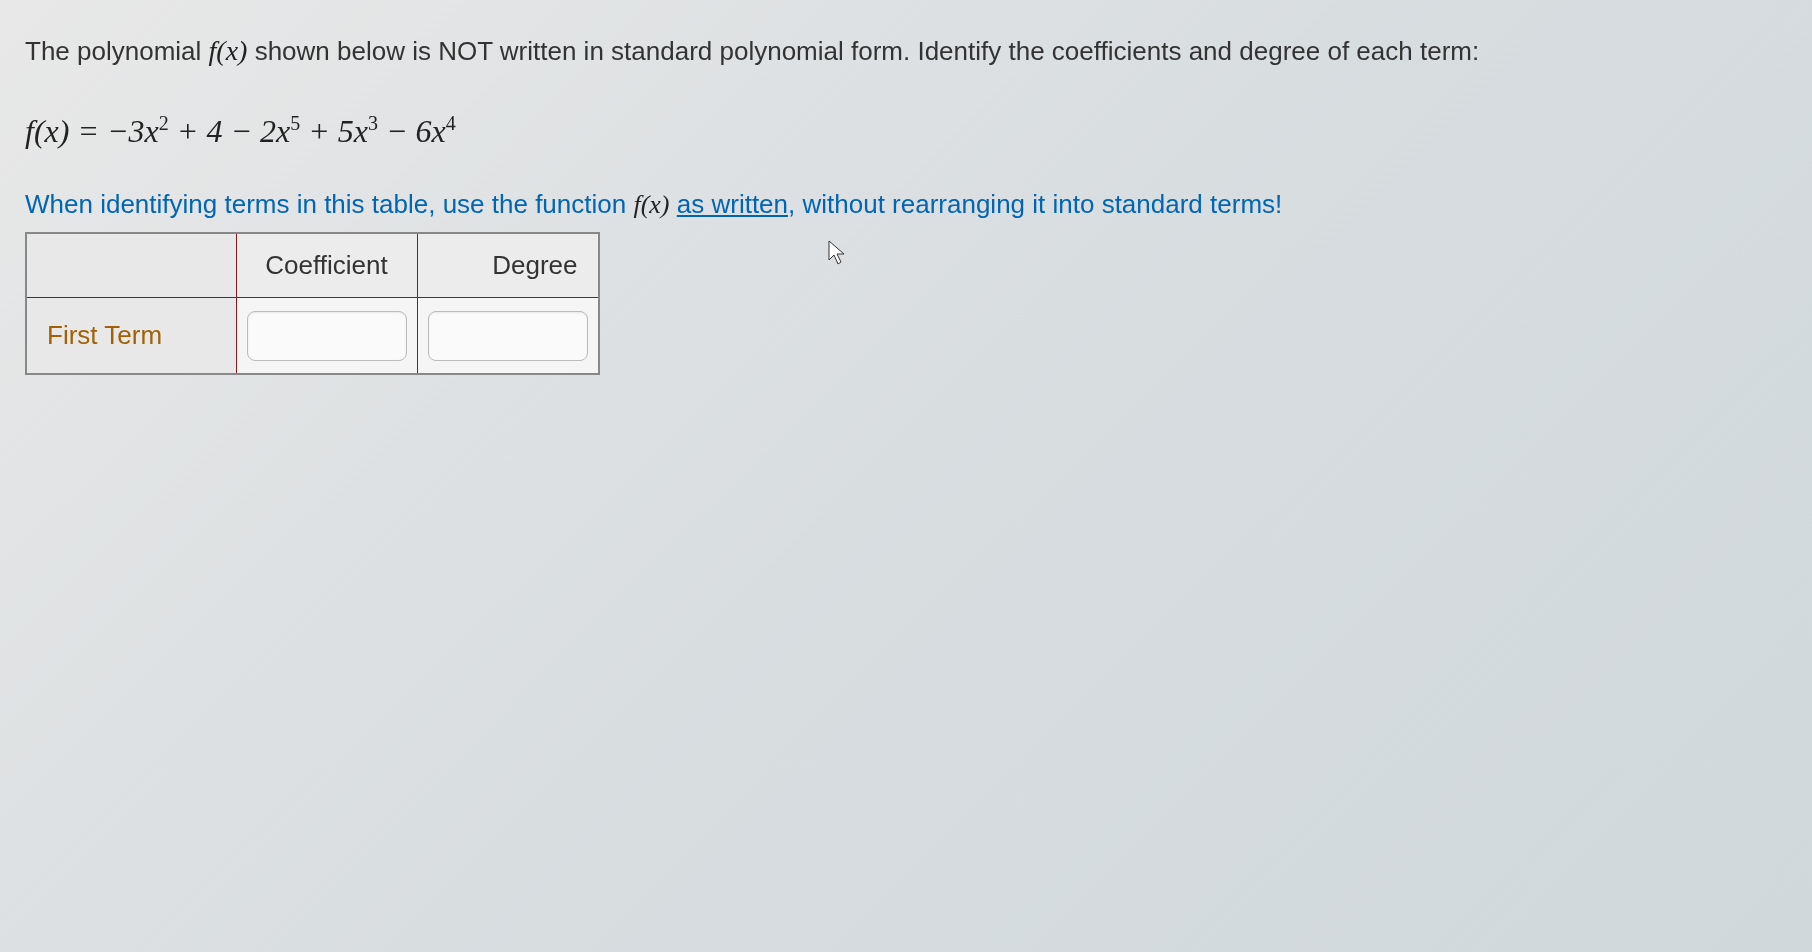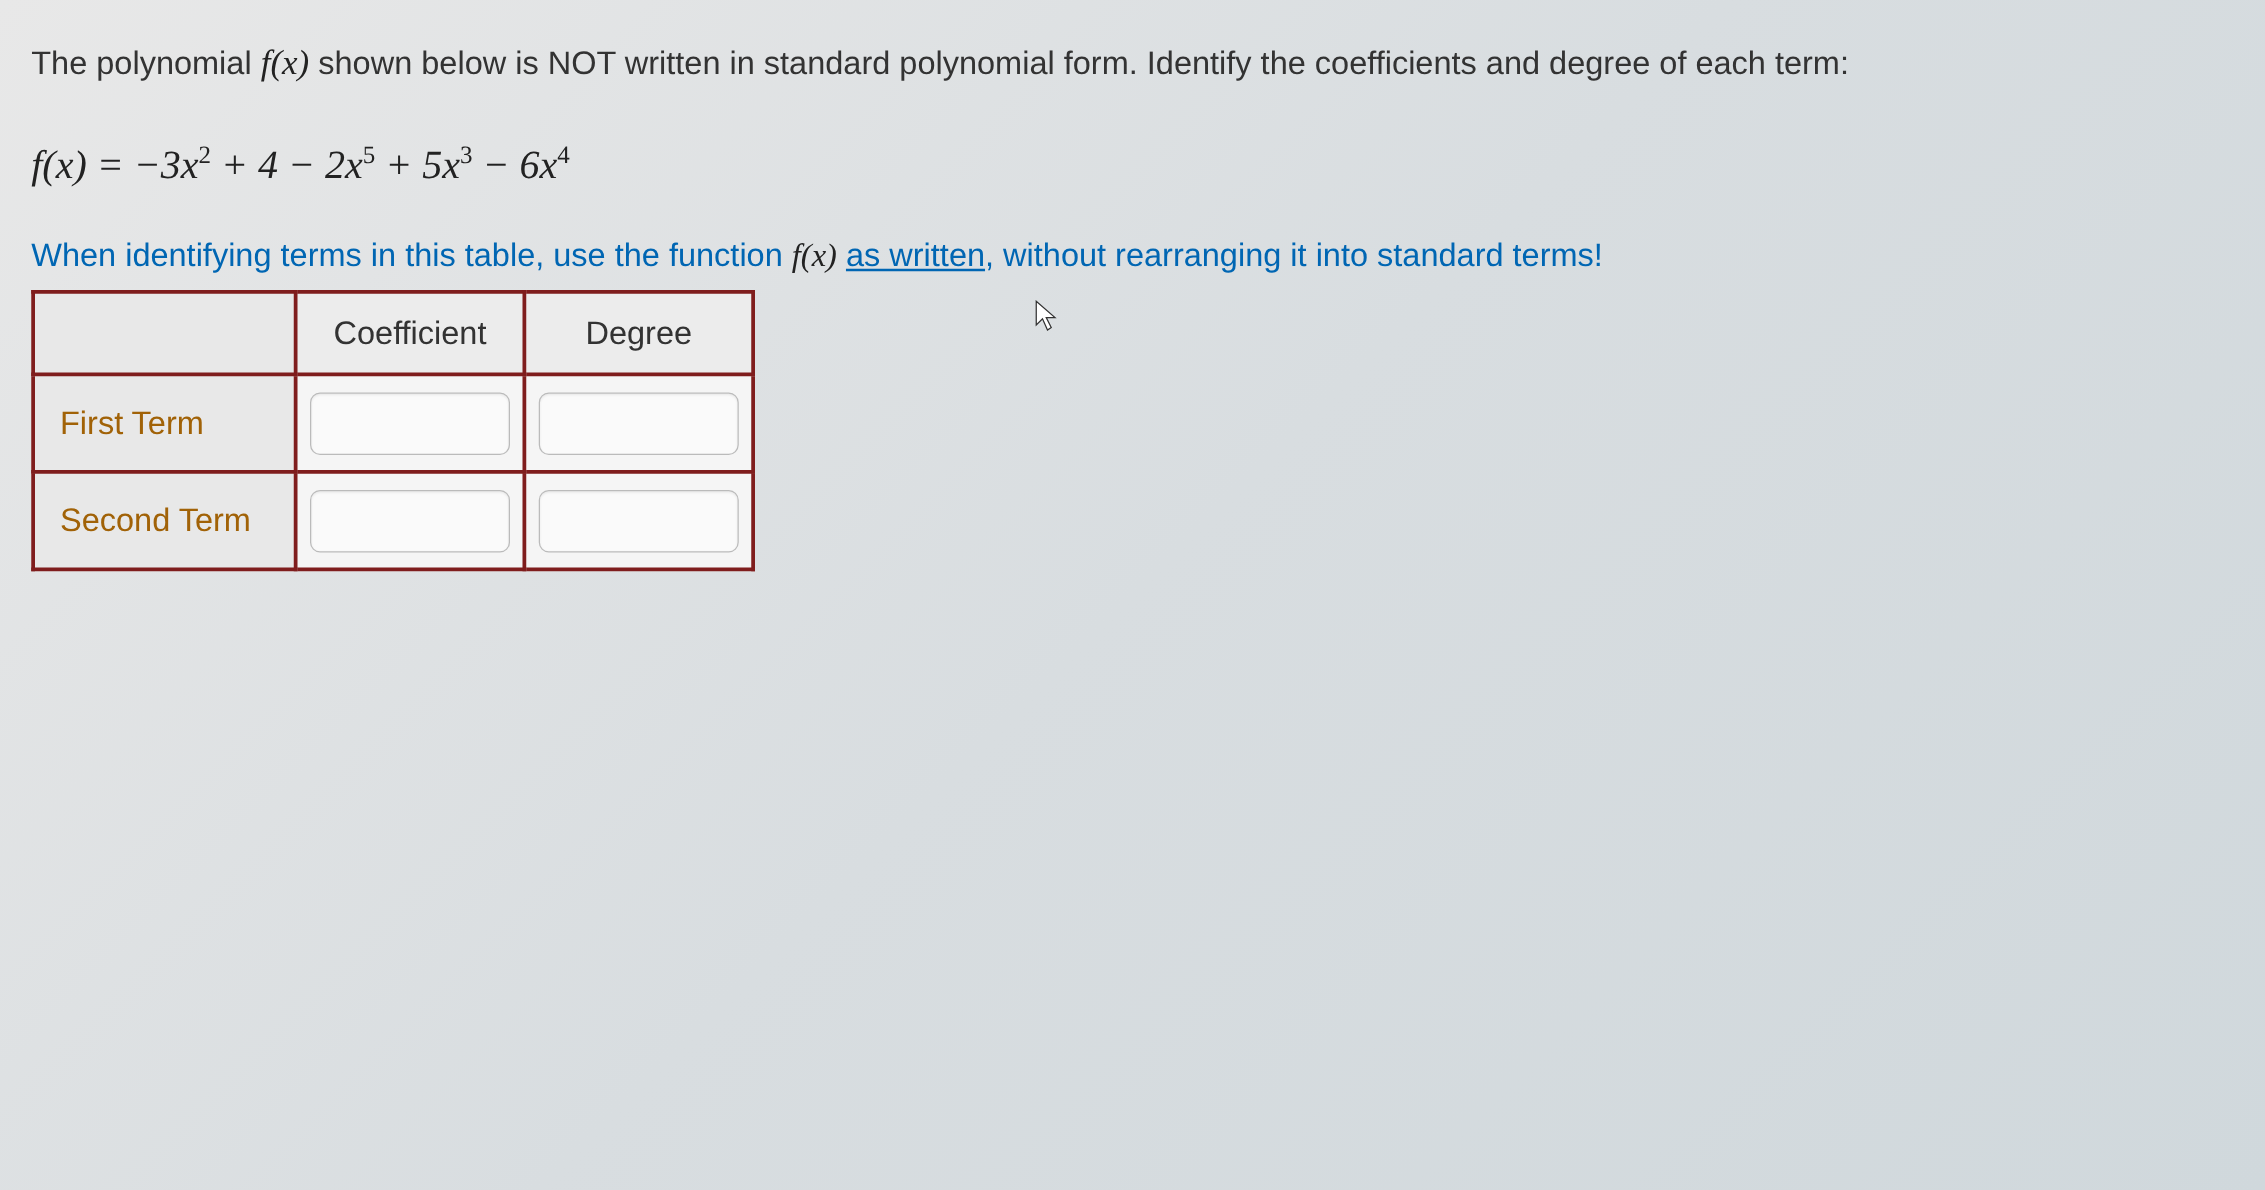--- a/index.html
+++ b/index.html
@@ -44,21 +44,21 @@
     }
     .instruction .underline {
       text-decoration: underline;
     }
     table {
       border-collapse: collapse;
       background: #f0f0f0;
       border: 2px solid #888;
     }
     th, td {
-      border: 3px solid #7f1d1d;
+      border: 1px solid #7f1d1d;
       padding: 0;
       text-align: left;
       vertical-align: middle;
     }
     th {
       font-weight: 400;
       padding: 12px 20px;
       background: #ececec;
       text-align: center;
     }
@@ -81,21 +81,21 @@
       width: 160px;
       height: 50px;
       border: 1px solid #bbb;
       border-radius: 8px;
       background: #fafafa;
       font-size: 20px;
       padding: 6px 10px;
       box-shadow: inset 0 1px 2px rgba(0,0,0,0.08);
     }
     .col-coeff { width: 180px; }
-    .col-degree { width: 180px; }
+    .col-degree { width: 180px; text-align: right; }
     .cursor-overlay {
       position: absolute;
       left: 828px;
       top: 240px;
       font-size: 22px;
       color: #222;
       pointer-events: none;
     }
   </style>
 </head>
@@ -120,25 +120,20 @@
       <th class="col-coeff">Coefficient</th>
       <th class="col-degree">Degree</th>
     </tr>
   </thead>
   <tbody>
     <tr>
       <td class="row-label">First Term</td>
       <td class="input-cell"><input type="text" style=""></td>
       <td class="input-cell"><input type="text" style=""></td>
     </tr>
-    <tr>
-      <td class="row-label">Second Term</td>
-      <td class="input-cell"><input type="text" style=""></td>
-      <td class="input-cell"><input type="text" style=""></td>
-    </tr>
   </tbody>
 </table>
 
 <div class="cursor-overlay">
   <svg width="20" height="26" viewBox="0 0 20 26">
     <path d="M1 1 L1 20 L6 15 L10 24 L13 22 L9 14 L16 14 Z" fill="white" stroke="#333" stroke-width="1"></path>
   </svg>
 </div>
 
 </body></html>

